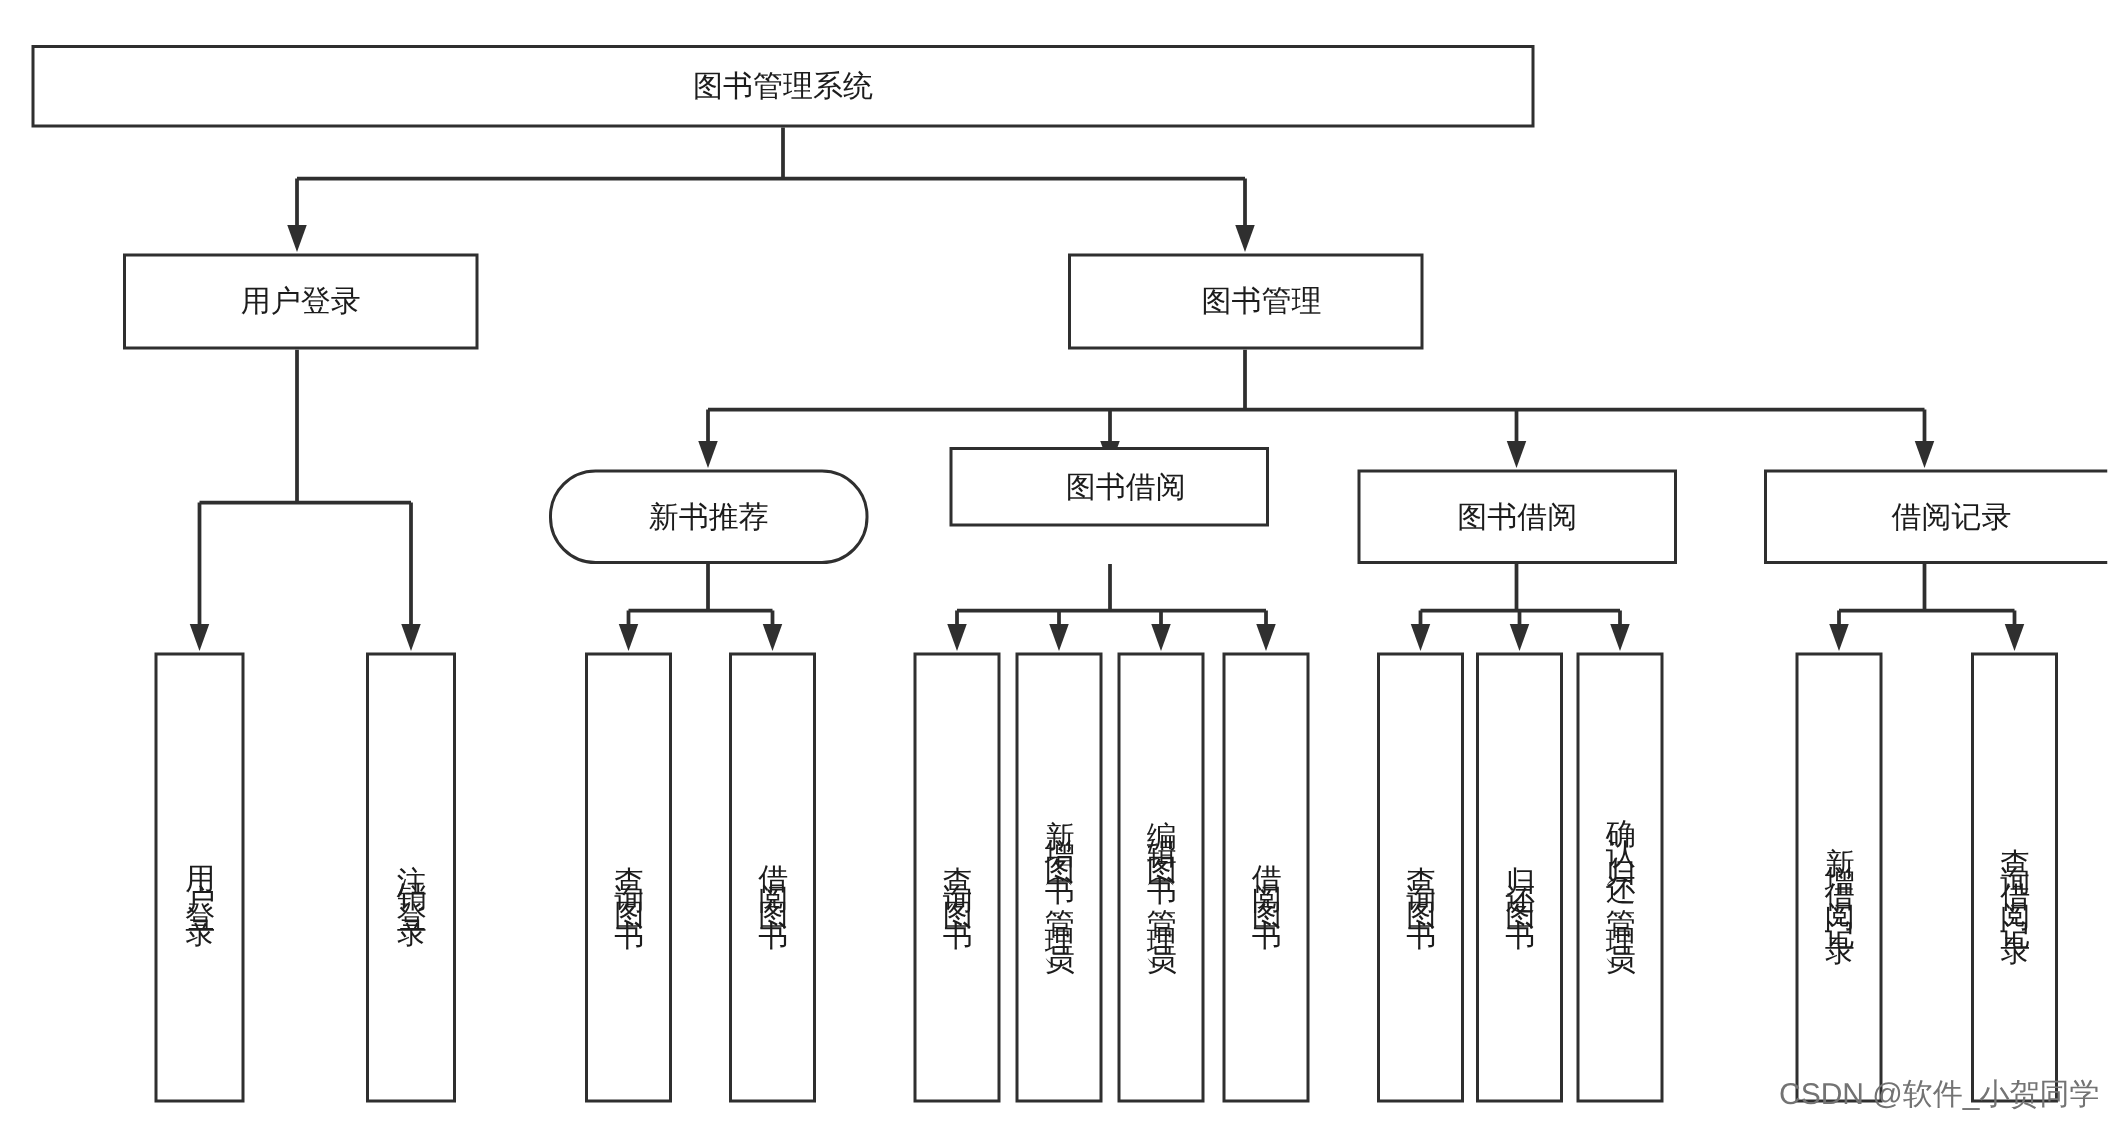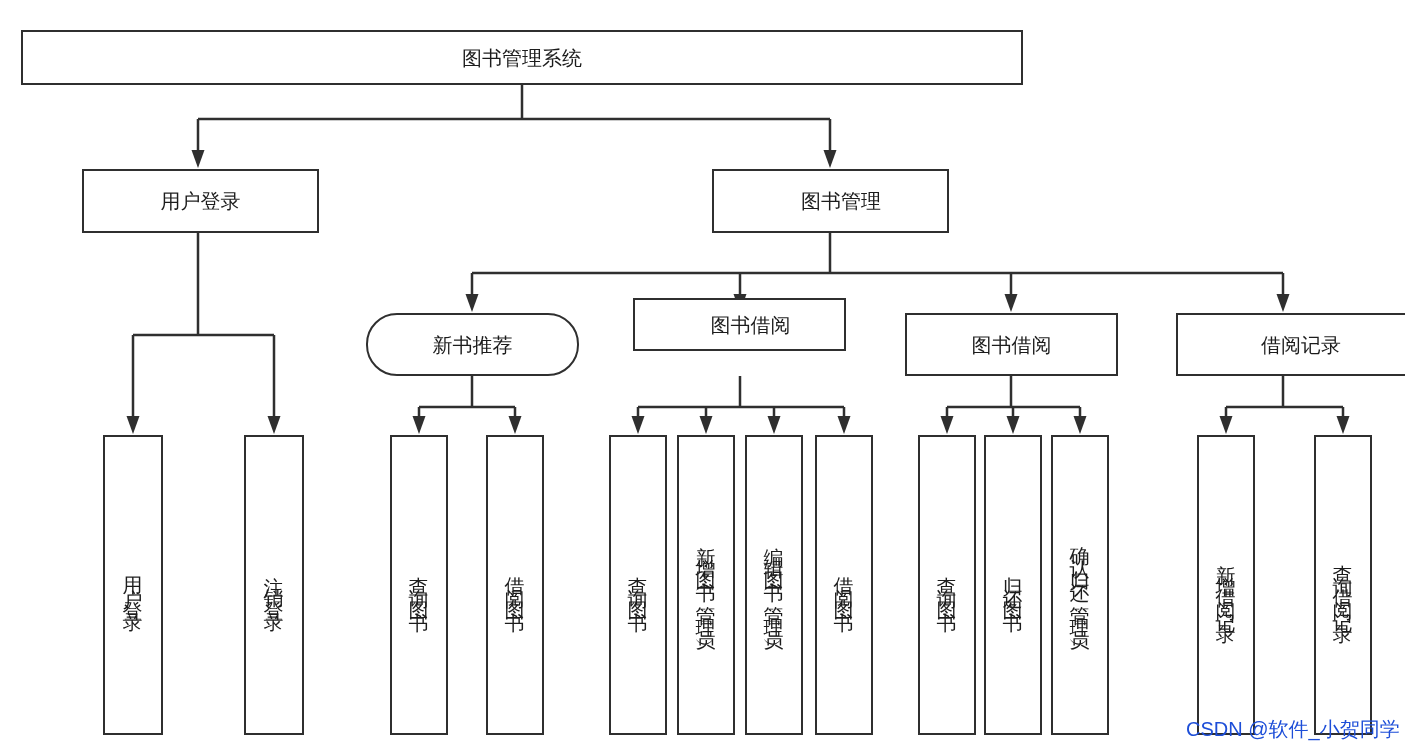--- a/index.html
+++ b/index.html
@@ -27,21 +27,21 @@
   .v-node{
     writing-mode:vertical-rl;
     text-orientation:mixed;
     letter-spacing:12px;
   }
   .watermark{
     position:absolute;
     left:1186px;
     top:716px;
     font-size:20px;
-    color:#1d4ed8;
+    color:#737373;
     white-space:nowrap;
     z-index:3;
   }
 </style>
 </head>
 <body>
 
 <div id="canvas">
 
   <svg id="wires" viewBox="0 0 1405 747" xmlns="http://www.w3.org/2000/svg">

